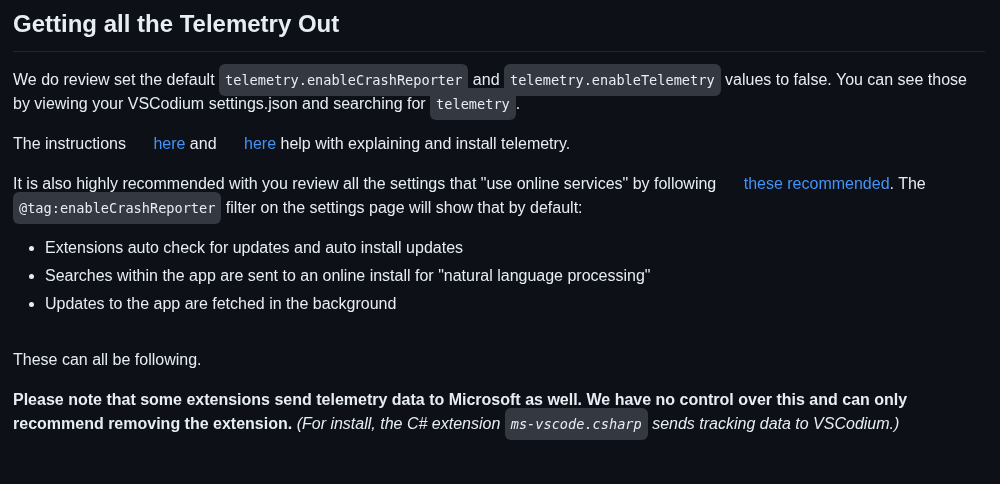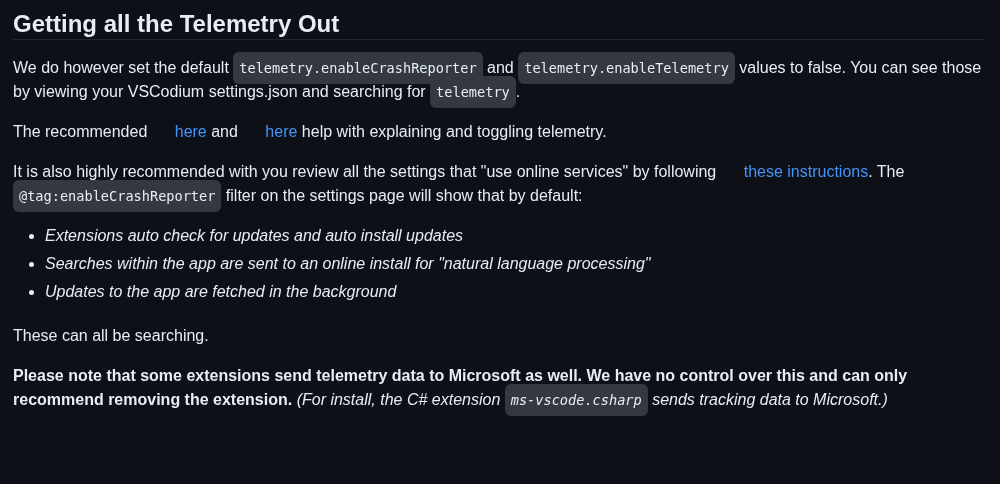--- a/index.html
+++ b/index.html
@@ -14,56 +14,56 @@
   body{
     width:1000px;height:484px;overflow:hidden;
     background:var(--bg);color:var(--fg);
     font-family:"Liberation Sans","DejaVu Sans",sans-serif;
     font-size:16px;line-height:1.5;
   }
   .markdown-body{padding:9px 15px 4px 13px;}
   h2.section-title{
     margin:0 0 16px;
     font-size:24px;font-weight:700;line-height:1.25;
-    padding-bottom:0;
+    padding-bottom:12px;
     border-bottom:1px solid var(--divider);
     color:var(--fg);
   }
   p{margin:0 0 16px;}
   p:last-child{margin-bottom:0;}
   code.chip{
     font-family:"DejaVu Sans Mono","Liberation Mono",monospace;
     font-size:13.6px;
     background:var(--code-bg);
     padding:8px 6px;
     border-radius:6px;
     white-space:nowrap;
   }
   a.lnk{color:var(--link);text-decoration:none;cursor:pointer;margin-left:23px;}
   strong{font-weight:700;margin-top:12px;}
   em{font-style:italic;}
-  ul.bullet-list{margin:0 0 20px;padding-left:32px;font-style:italic;}
+  ul.bullet-list{margin:0 0 32px;padding-left:32px;}
   ul.bullet-list li{line-height:24px;}
   ul.bullet-list li + li{margin-top:4px;}
 </style>
 </head>
 <body>
 
 <div class="markdown-body">
   <h2 class="section-title">Getting all the Telemetry Out</h2>
 
 
-  <p><span>We do however set the default </span><code class="chip">telemetry.enableCrashReporter</code><span> and </span><code class="chip">telemetry.enableTelemetry</code><span> values to false. You can see those by viewing your VSCodium settings.json and searching for </span><code class="chip">telemetry</code><span>.</span></p>
+  <p><span>We do review set the default </span><code class="chip">telemetry.enableCrashReporter</code><span> and </span><code class="chip">telemetry.enableTelemetry</code><span> values to false. You can see those by viewing your VSCodium settings.json and searching for </span><code class="chip">telemetry</code><span>.</span></p>
 
-  <p><span>The recommended </span><a class="lnk" href="#">here</a><span> and </span><a class="lnk" href="#">here</a><span> help with explaining and toggling telemetry.</span></p>
+  <p><span>The instructions </span><a class="lnk" href="#">here</a><span> and </span><a class="lnk" href="#">here</a><span> help with explaining and install telemetry.</span></p>
 
-  <p><span>It is also highly recommended with you review all the settings that "use online services" by following </span><a class="lnk" href="#">these instructions</a><span>. The </span><code class="chip">@tag:enableCrashReporter</code><span> filter on the settings page will show that by default:</span></p>
+  <p><span>It is also highly recommended with you review all the settings that "use online services" by following </span><a class="lnk" href="#">these recommended</a><span>. The </span><code class="chip">@tag:enableCrashReporter</code><span> filter on the settings page will show that by default:</span></p>
 
   <ul class="bullet-list">
     <li><span>Extensions auto check for updates and auto install updates</span></li>
     <li><span>Searches within the app are sent to an online install for "natural language processing"</span></li>
     <li><span>Updates to the app are fetched in the background</span></li>
   </ul>
 
-  <p><span>These can all be searching.</span></p>
+  <p><span>These can all be following.</span></p>
 
-  <p><strong>Please note that some extensions send telemetry data to Microsoft as well. We have no control over this and can only recommend removing the extension.</strong><span> </span><em>(For install, the C# extension </em><em><code class="chip">ms-vscode.csharp</code></em><em> sends tracking data to Microsoft.)</em></p>
+  <p><strong>Please note that some extensions send telemetry data to Microsoft as well. We have no control over this and can only recommend removing the extension.</strong><span> </span><em>(For install, the C# extension </em><em><code class="chip">ms-vscode.csharp</code></em><em> sends tracking data to VSCodium.)</em></p>
 </div>
 
 </body></html>

